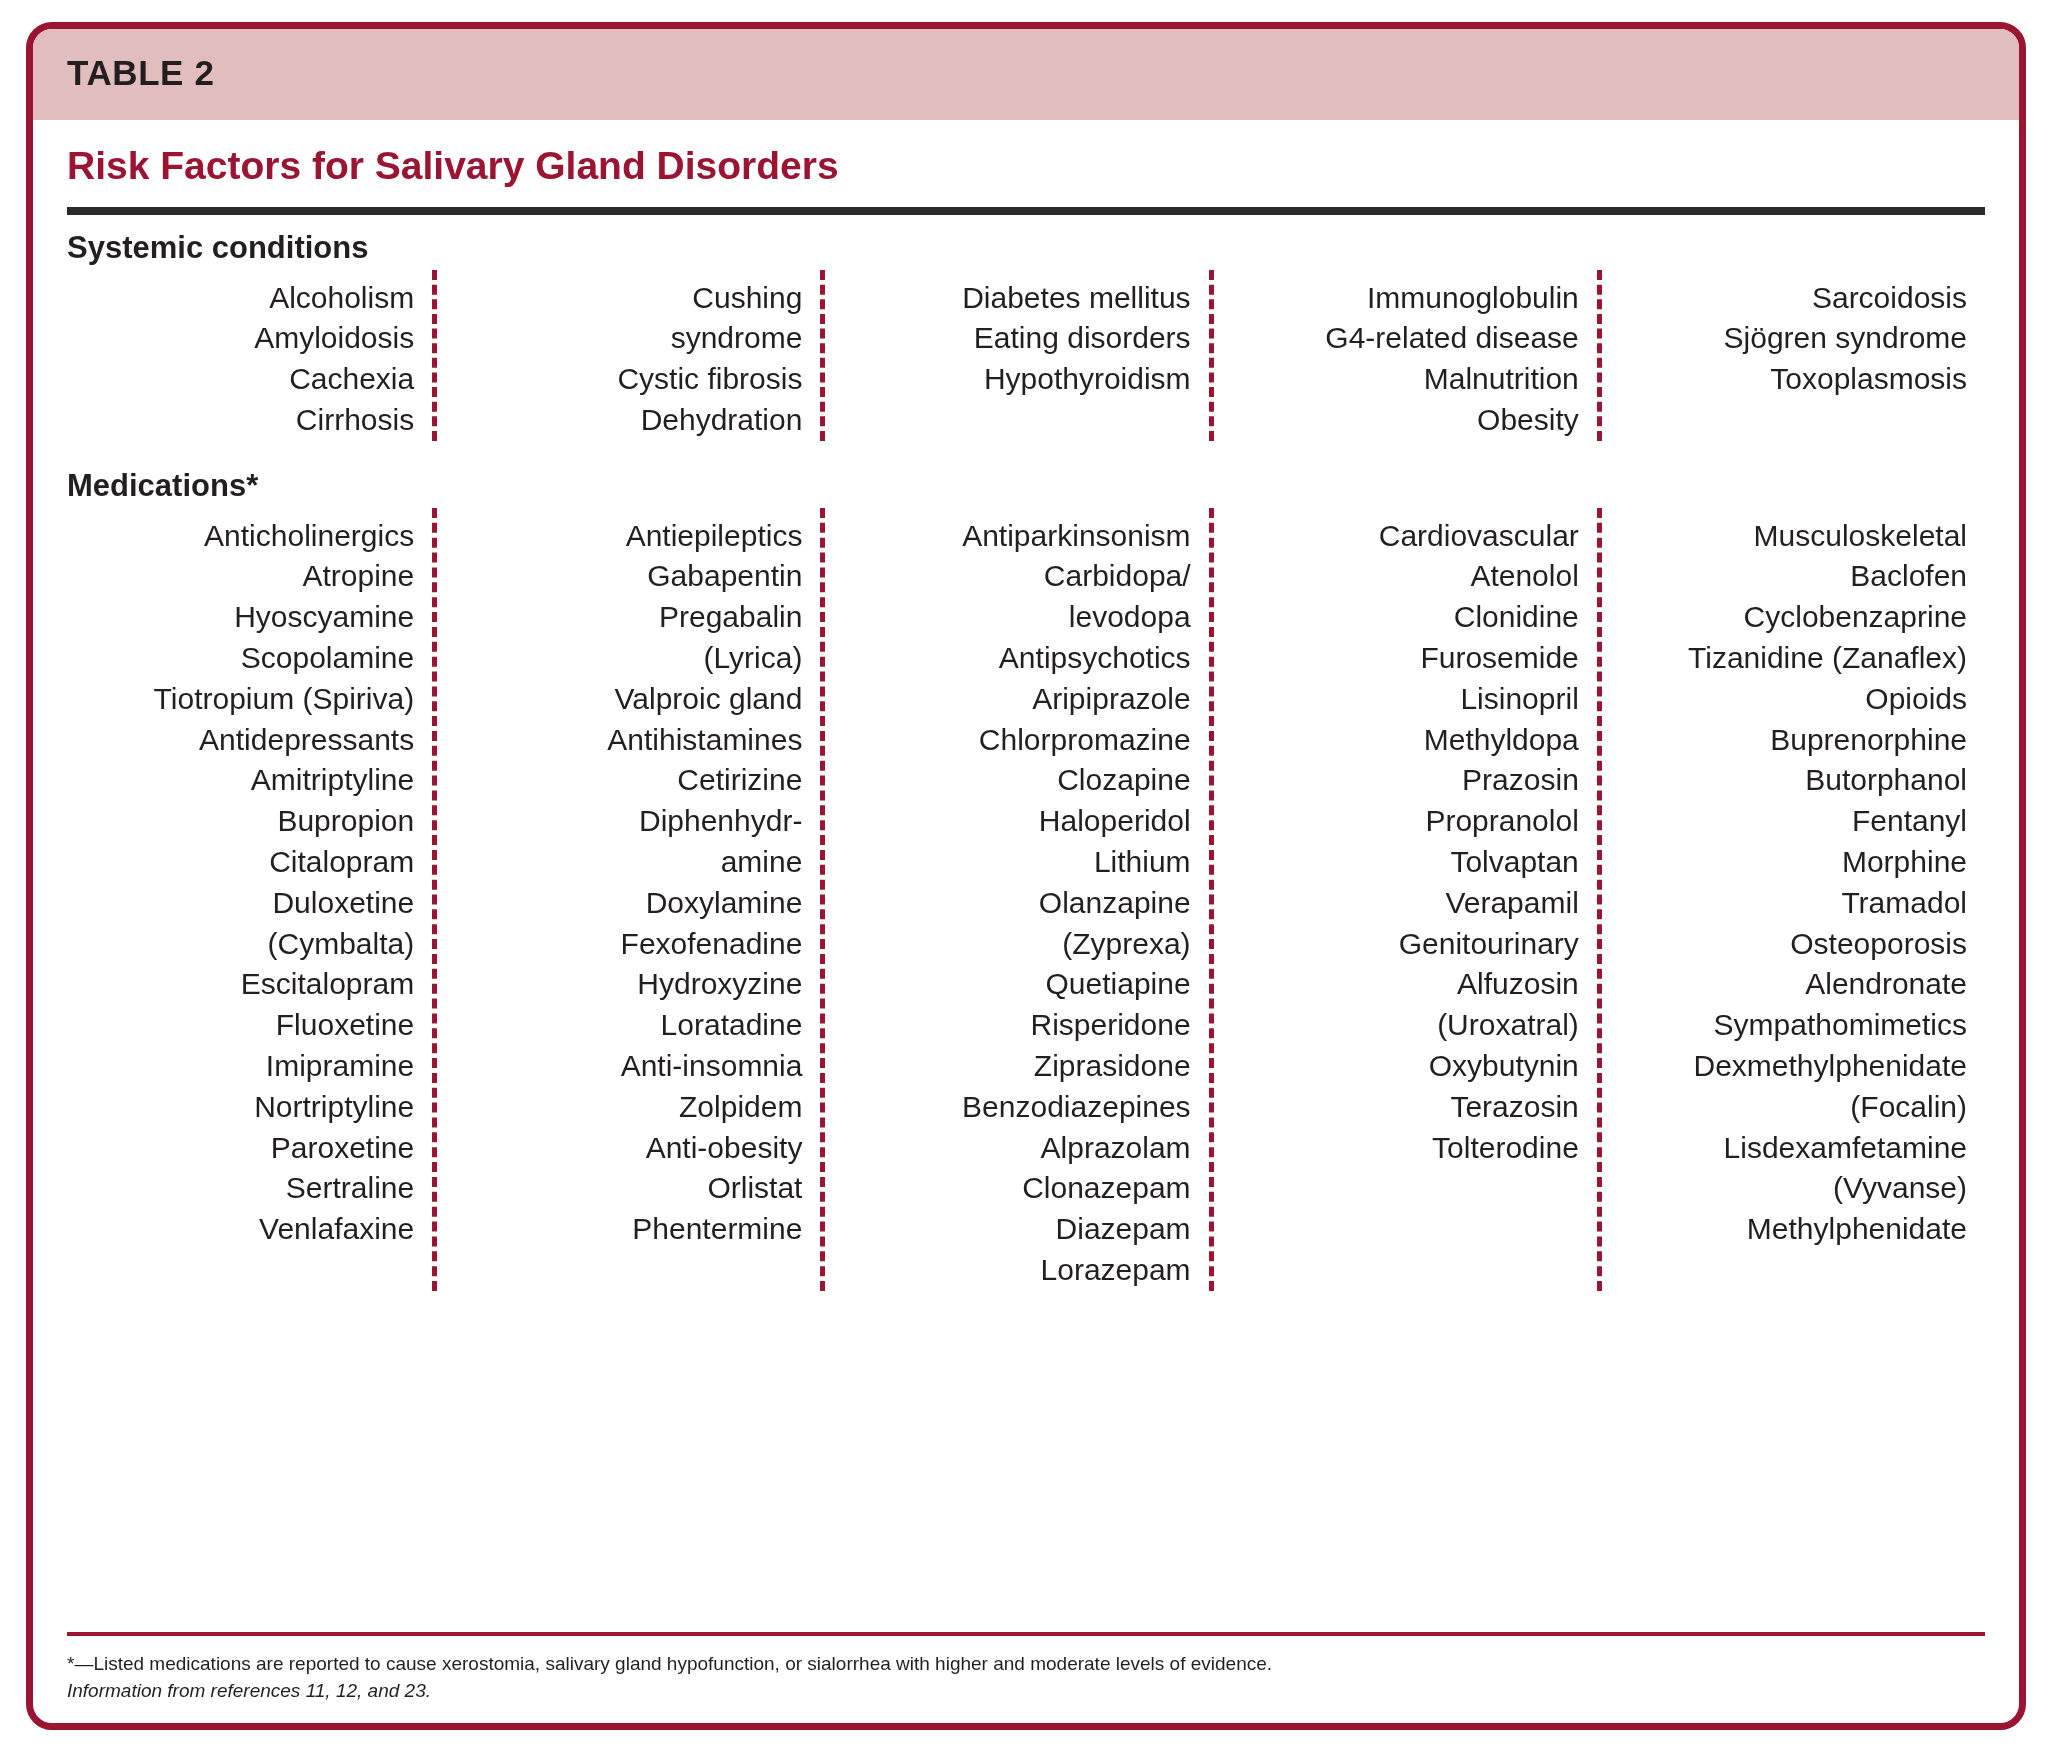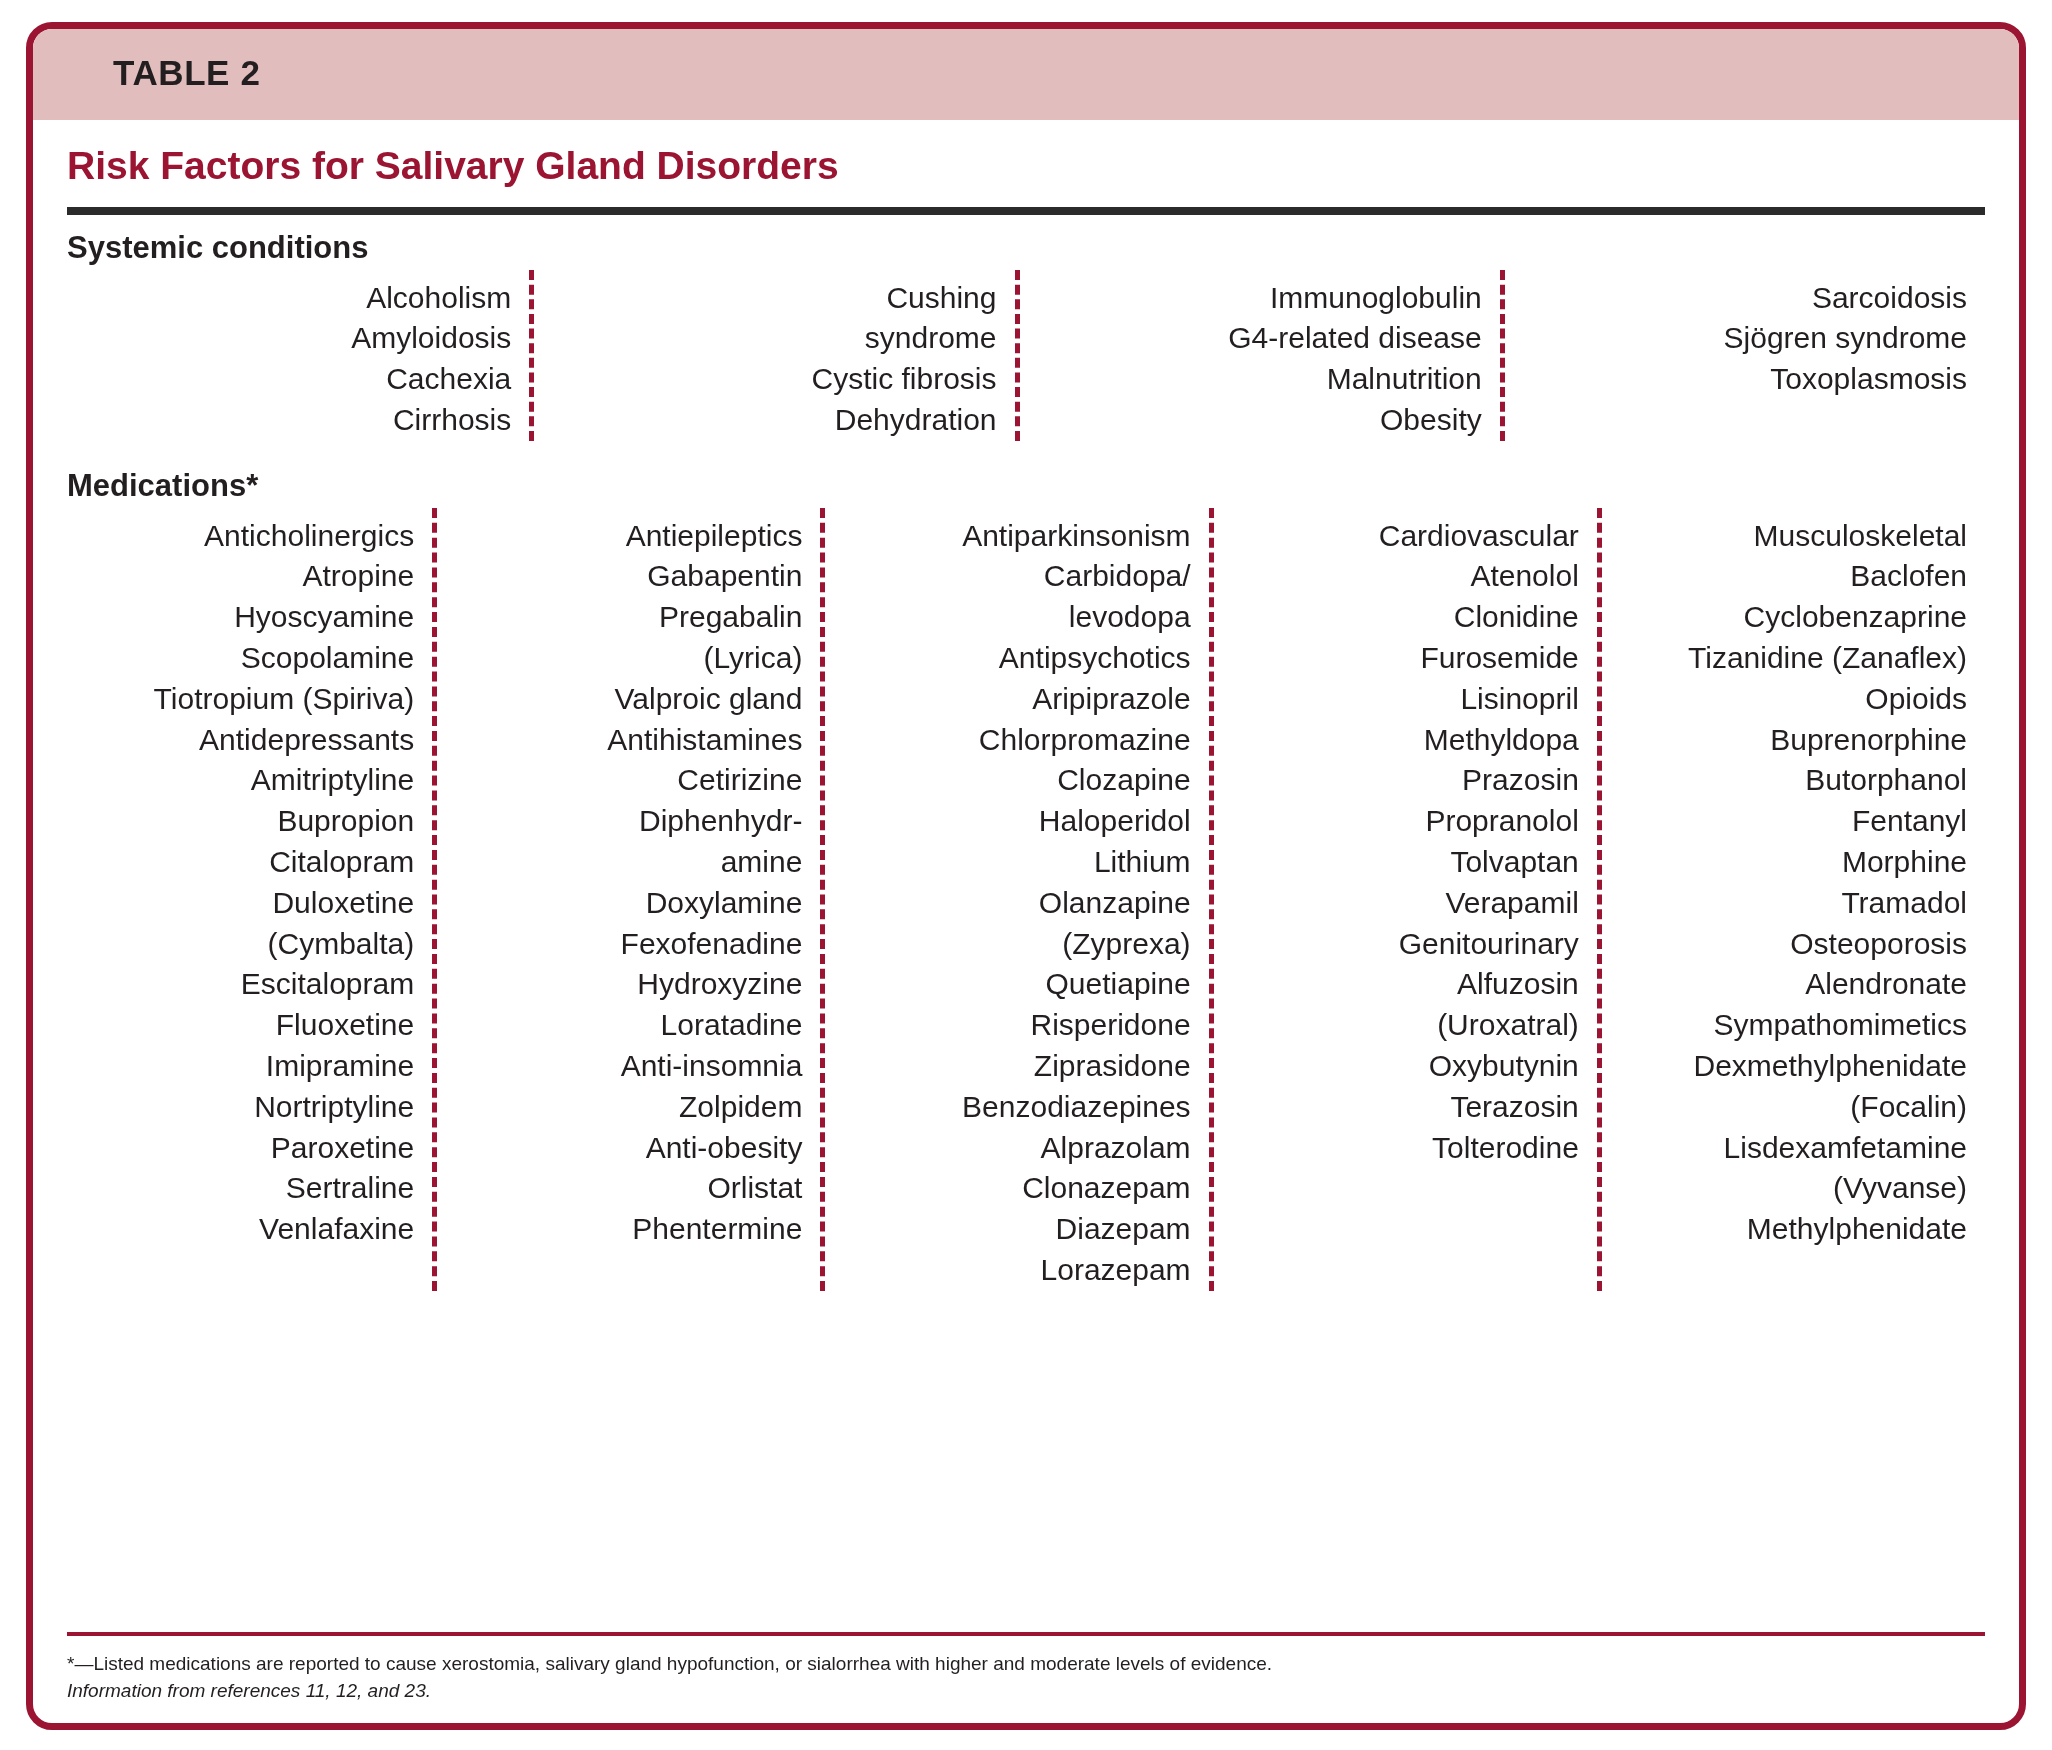--- a/index.html
+++ b/index.html
@@ -36,21 +36,20 @@
     background: #e2bdbd;
     padding: 26px 34px 30px 34px;
     flex: 0 0 auto;
   }
   .table-band-label {
     font-size: 35px;
     font-weight: bold;
     letter-spacing: 0.6px;
     color: #231f20;
     line-height: 1;
-    margin-left: 46px;
   }
   .title-wrap {
     padding: 26px 34px 20px 34px;
     flex: 0 0 auto;
   }
   .table-title {
     font-size: 39px;
     font-weight: bold;
     color: #9b1533;
     line-height: 1.05;
@@ -162,20 +161,27 @@
                   <div class="entry group">Cachexia</div>
                   <div class="entry group">Cirrhosis</div>
                 </div>
               </div>
               <div class="col">
                 <div class="col-inner">
                   <div class="entry group">Cushing
 syndrome</div>
                   <div class="entry group">Cystic fibrosis</div>
                   <div class="entry group">Dehydration</div>
+                </div>
+              </div>
+              <div class="col">
+                <div class="col-inner">
+                  <div class="entry group">Diabetes mellitus</div>
+                  <div class="entry group">Eating disorders</div>
+                  <div class="entry group">Hypothyroidism</div>
                 </div>
               </div>
               <div class="col">
                 <div class="col-inner">
                   <div class="entry group">Immunoglobulin
 G4-related disease</div>
                   <div class="entry group">Malnutrition</div>
                   <div class="entry group">Obesity</div>
                 </div>
               </div>

